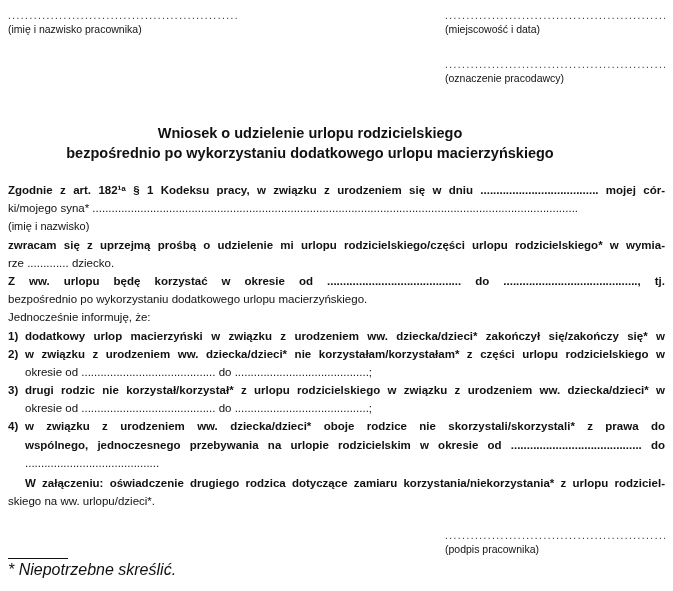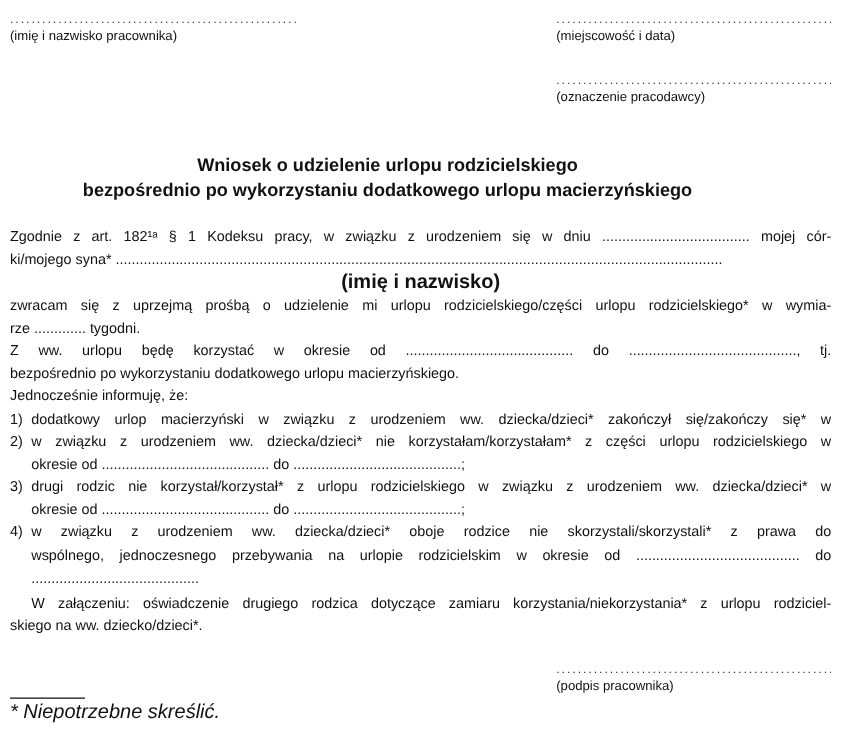--- a/index.html
+++ b/index.html
@@ -18,22 +18,22 @@
   .title {
     position:absolute; top:124px; left:0; width:620px; text-align:center;
     font-weight:bold; font-size:14.5px; line-height:19.5px; color:#111;
   }
 
   .docbody {
     position:absolute; top:181px; left:8px; width:657px;
     font-size:11.5px; color:#111;
   }
   .ln { line-height:18.2px; height:18.2px; overflow:hidden; }
-  .j { text-align:justify; text-align-last:justify; }
-  .ctr { text-align:center; font-size:16px;font-weight:bold; }
+  .j { text-align:justify; text-align-last:justify;font-weight:bold; }
+  .ctr { font-size:11px; }
   .li { position:relative; padding-left:17px; }
   .num { position:absolute; left:0; top:0; }
   .att { margin-top:2px;margin-left:17px; }
 
   .signature { position:absolute; left:445px; top:529px; width:220px; }
   .footnote { position:absolute; left:8px; top:558px; width:300px; }
   .fn-rule { width:60px; border-top:1.5px solid #111; margin-bottom:2px; }
   .fn-text { font-size:16px; color:#111;font-style:italic; }
 </style>
 </head>
@@ -59,21 +59,21 @@
   <div class="title">
     <div>Wniosek o udzielenie urlopu rodzicielskiego</div>
     <div>bezpośrednio po wykorzystaniu dodatkowego urlopu macierzyńskiego</div>
   </div>
 
   <div class="docbody">
     <div class="ln j">Zgodnie z art. 182¹ᵃ § 1 Kodeksu pracy, w związku z urodzeniem się w dniu ..................................... mojej cór-</div>
     <div class="ln">ki/mojego syna* ........................................................................................................................................................</div>
     <div class="ln ctr">(imię i nazwisko)</div>
     <div class="ln j">zwracam się z uprzejmą prośbą o udzielenie mi urlopu rodzicielskiego/części urlopu rodzicielskiego* w wymia-</div>
-    <div class="ln">rze ............. tygodni.</div>
+    <div class="ln">rze ............. dziecko.</div>
     <div class="ln j">Z ww. urlopu będę korzystać w okresie od .......................................... do .........................................., tj.</div>
     <div class="ln">bezpośrednio po wykorzystaniu dodatkowego urlopu macierzyńskiego.</div>
     <div class="ln">Jednocześnie informuję, że:</div>
 
     <div class="ln li j">
       <span class="num">1)</span><span>dodatkowy urlop macierzyński w związku z urodzeniem ww. dziecka/dzieci* zakończył się/zakończy się* w</span>
     </div>
 
     <div class="ln li j">
       <span class="num">2)</span><span>w związku z urodzeniem ww. dziecka/dzieci* nie korzystałam/korzystałam* z części urlopu rodzicielskiego w</span>
@@ -85,21 +85,21 @@
     </div>
     <div class="ln li">okresie od .......................................... do ..........................................;</div>
 
     <div class="ln li j">
       <span class="num">4)</span><span>w związku z urodzeniem ww. dziecka/dzieci* oboje rodzice nie skorzystali/skorzystali* z prawa do</span>
     </div>
     <div class="ln li j">wspólnego, jednoczesnego przebywania na urlopie rodzicielskim w okresie od ......................................... do</div>
     <div class="ln li">..........................................</div>
 
     <div class="ln j att">W załączeniu: oświadczenie drugiego rodzica dotyczące zamiaru korzystania/niekorzystania* z urlopu rodziciel-</div>
-    <div class="ln">skiego na ww. dziecko/dzieci*.</div>
+    <div class="ln">skiego na ww. urlopu/dzieci*.</div>
   </div>
 
   <div class="signature">
     <div class="dotline">........................................................................................................................</div>
     <div class="cap">(podpis pracownika)</div>
   </div>
 
   <div class="footnote">
     <div class="fn-rule"></div>
     <div class="fn-text">* Niepotrzebne skreślić.</div>

